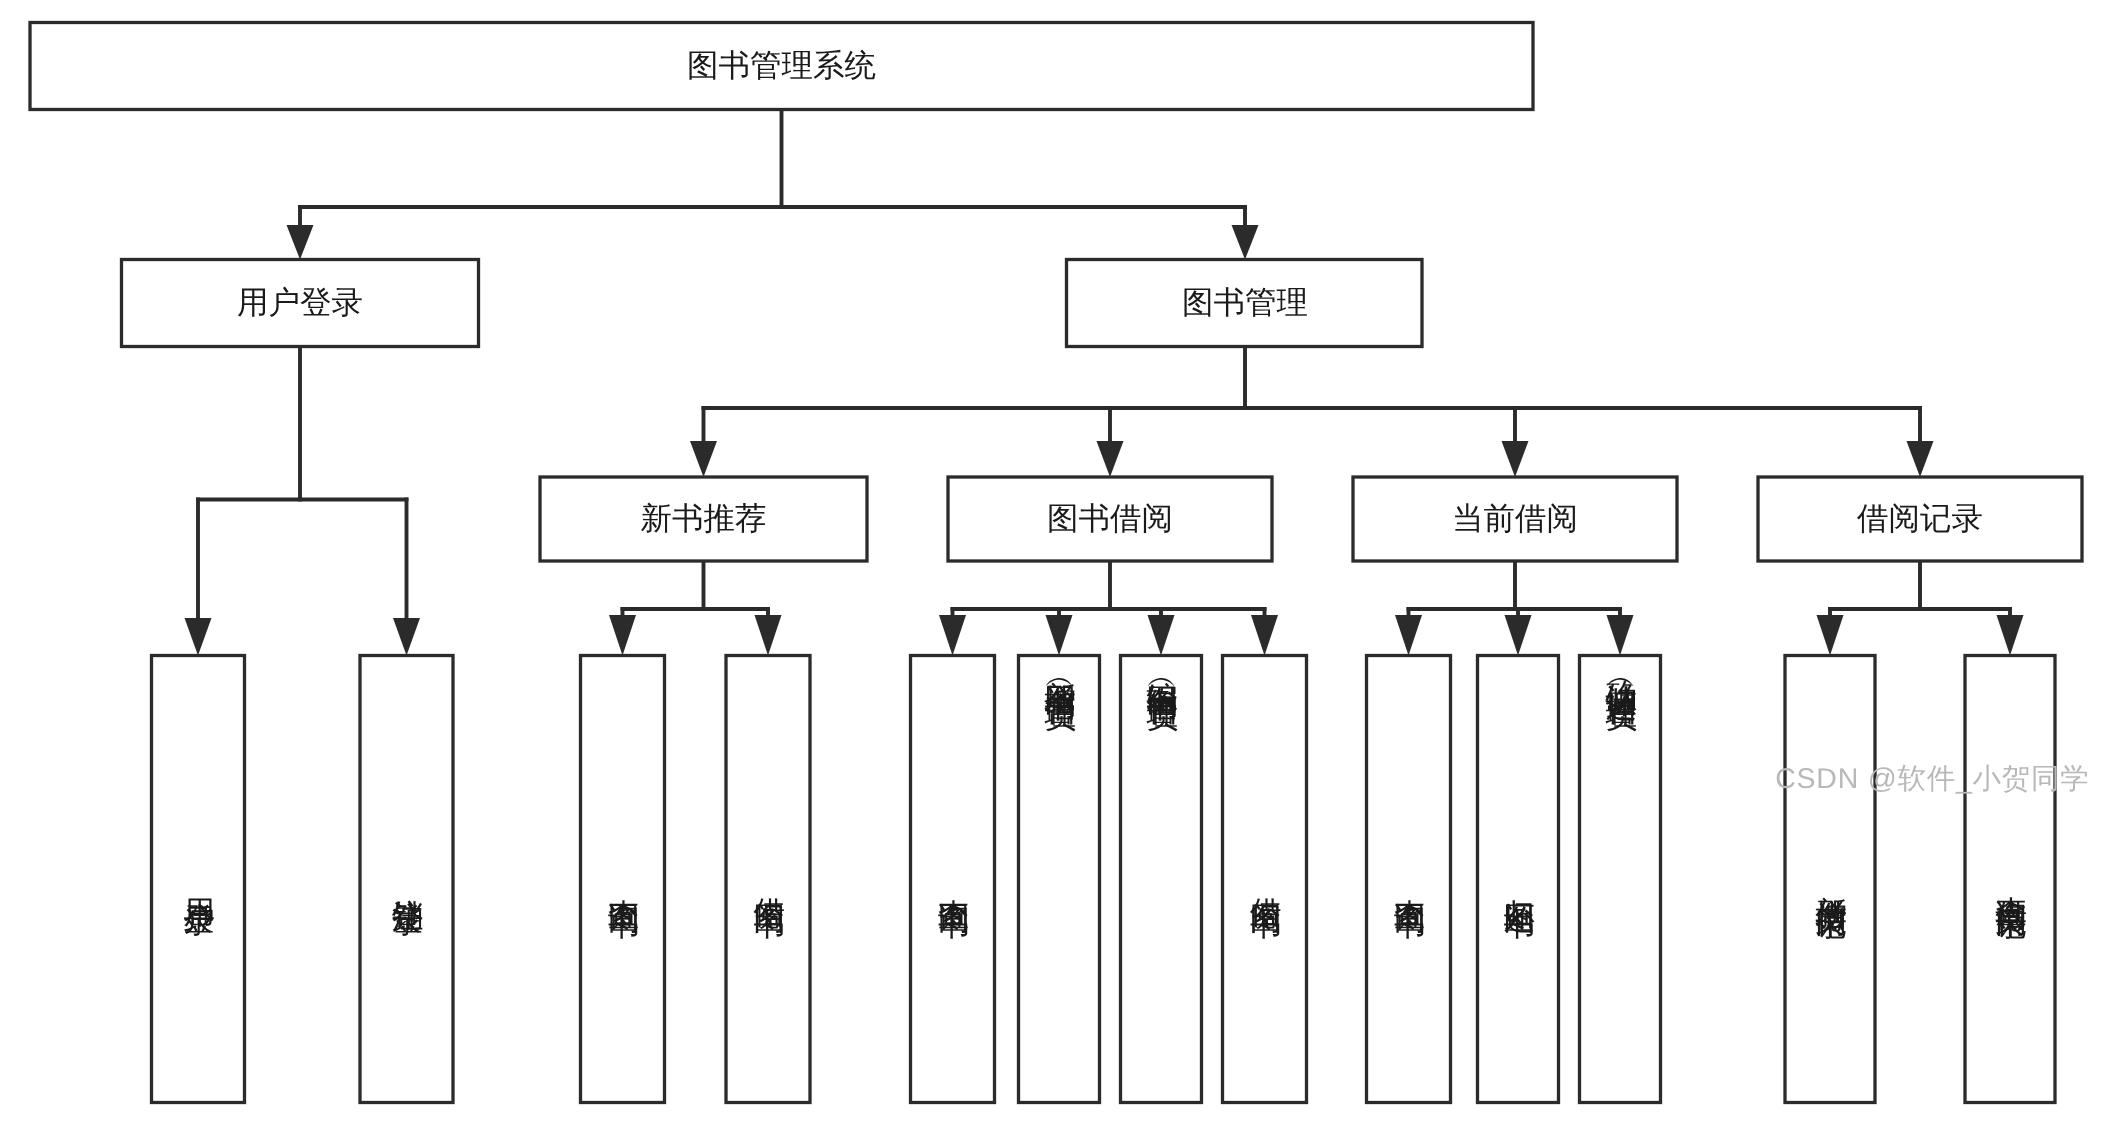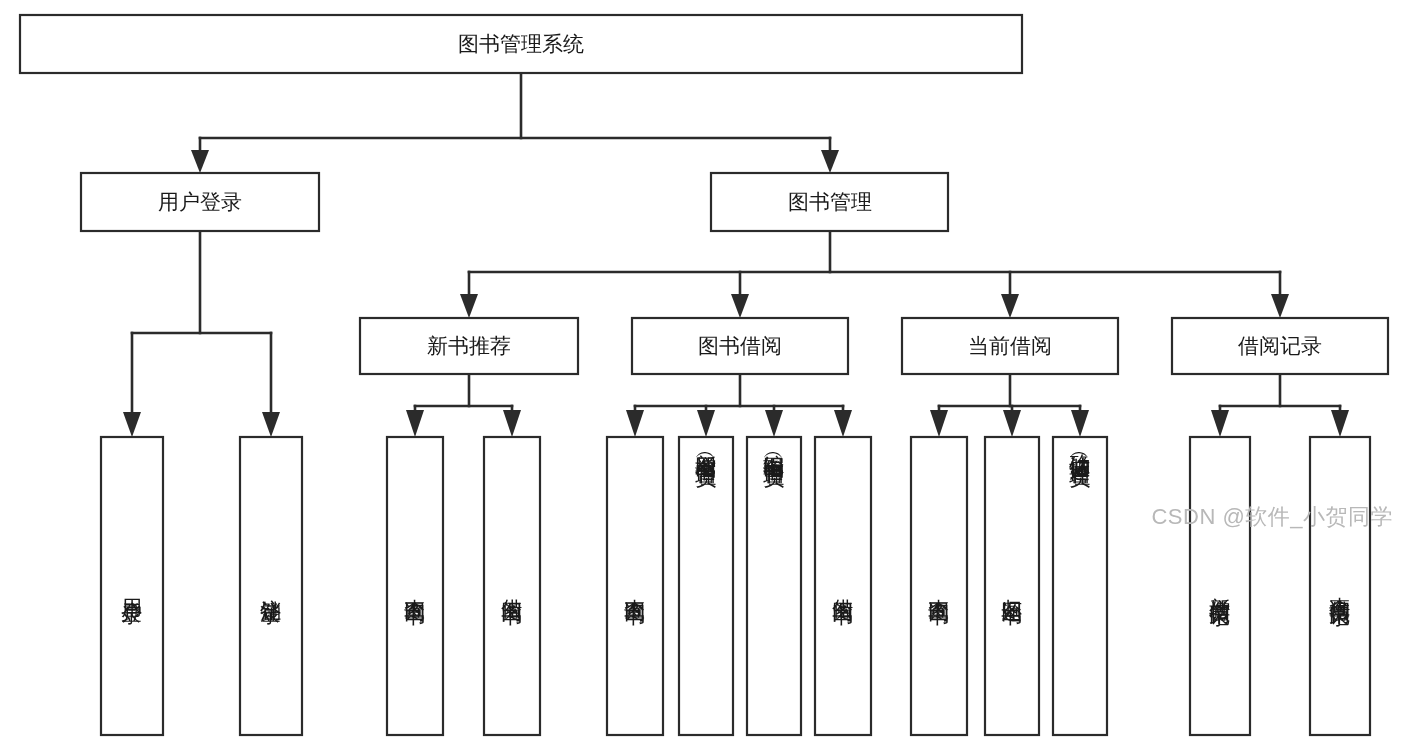--- a/index.html
+++ b/index.html
@@ -65,21 +65,21 @@
     letter-spacing: 2px;
     color: #1a1a1a;
     white-space: nowrap;
     text-align: center;
   }
   .watermark {
     position: absolute;
     right: 12px;
     bottom: 6px;
     font-family: "Liberation Sans", "DejaVu Sans", sans-serif;
-    font-size: 22px;
+    font-size: 19px;
     color: #b8b8b8;
     letter-spacing: 0.5px;
     white-space: nowrap;
     user-select: none;
   }
 </style>
 </head>
 <body>
 
 <div id="diagram-root">

